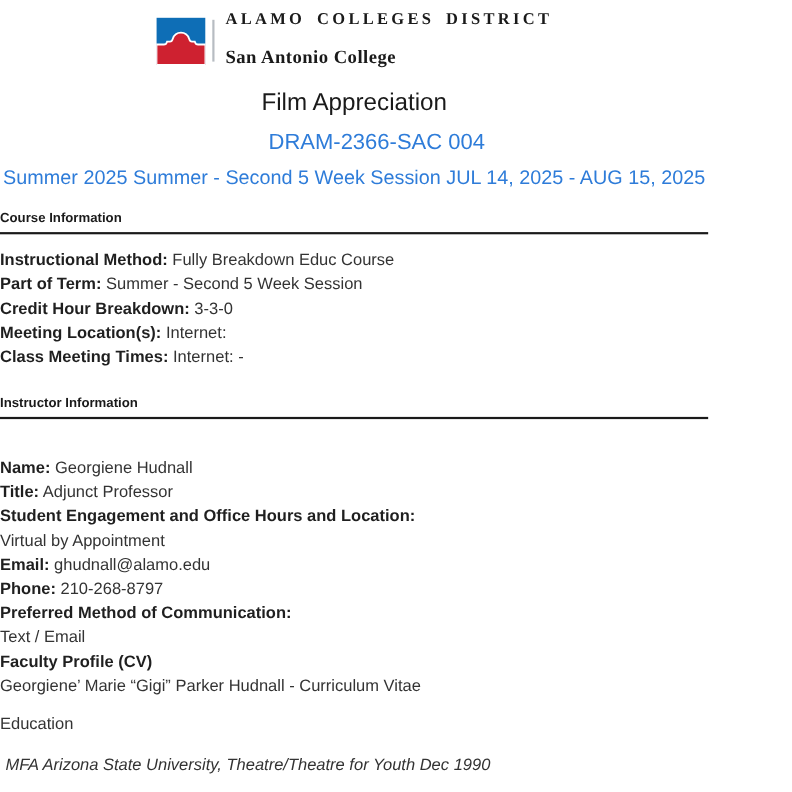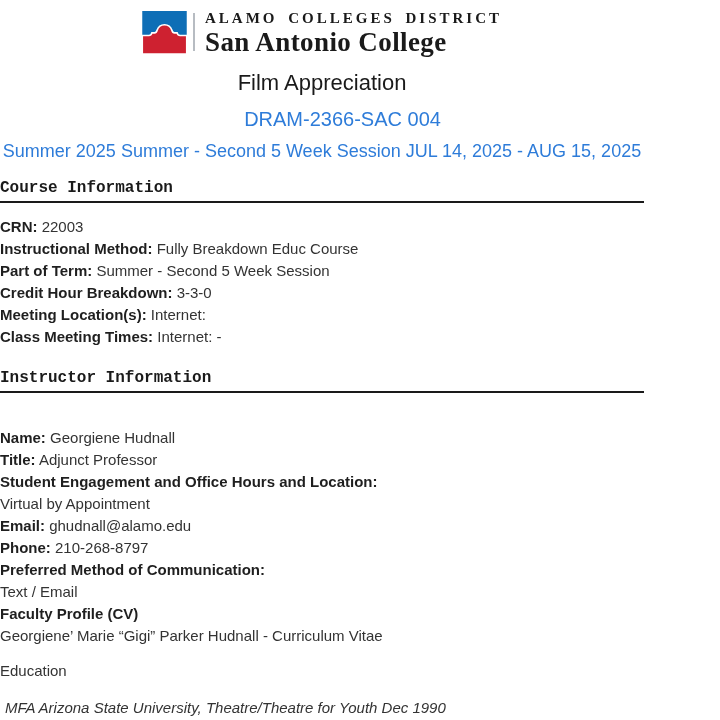--- a/index.html
+++ b/index.html
@@ -31,25 +31,25 @@
     font-weight: 700;
     font-size: 15px;
     letter-spacing: 3px;
     word-spacing: 4px;
     color: #1a1a1a;
     line-height: 16px;
   }
   .brand-college {
     font-family: "Liberation Serif", serif;
     font-weight: 700;
-    font-size: 27px;
+    font-size: 17px;
     letter-spacing: 0.4px;
     color: #1a1a1a;
     line-height: 24px;
-    margin-top: 4px;
+    margin-top: 14px;
   }
 
   
   .course-title {
     margin: 16px 0 0 0;
     font-size: 22px;
     font-weight: 400;
     color: #1a1a1a;
     text-align: center;
     line-height: 26px;
@@ -66,27 +66,26 @@
     margin: 9px 0 0 0;
     font-size: 18px;
     font-weight: 400;
     text-align: center;
     line-height: 22px;
   }
 
   
   .section-heading {
     margin: 17px 0 0 0;
-    font-size: 16px;
+    font-size: 12px;
     font-weight: 700;
     color: #1a1a1a;
     line-height: 19px;
     padding-bottom: 3px;
     border-bottom: 2px solid #1a1a1a;
-    font-family: Liberation Mono, monospace;
   }
   .section-heading.instructor { margin-top: 21px; }
 
   .section-body { margin-top: 13px; }
   .section-body.instructor { margin-top: 34px; }
 
   .field-row { line-height: 22px; font-size: 15px; }
   .field-label { font-weight: 700; color: #1f1f1f; }
   .field-value { color: #333333; }
 
@@ -115,21 +114,20 @@
       <div class="brand-college">San Antonio College</div>
     </div>
   </div>
 
   <div class="course-title">Film Appreciation</div>
   <div class="course-code" style="color: rgb(46, 124, 217);">DRAM-2366-SAC 004</div>
   <div class="course-session" style="color: rgb(46, 124, 217);">Summer 2025 Summer - Second 5 Week Session JUL 14, 2025 - AUG 15, 2025</div>
 
   <div class="section-heading">Course Information</div>
   <div class="section-body">
-      <div class="field-row"><span class="field-label">CRN:</span> <span class="field-value">22003</span></div>
       <div class="field-row"><span class="field-label">Instructional Method:</span> <span class="field-value">Fully Breakdown Educ Course</span></div>
       <div class="field-row"><span class="field-label">Part of Term:</span> <span class="field-value">Summer - Second 5 Week Session</span></div>
       <div class="field-row"><span class="field-label">Credit Hour Breakdown:</span> <span class="field-value">3-3-0</span></div>
       <div class="field-row"><span class="field-label">Meeting Location(s):</span> <span class="field-value">Internet:</span></div>
       <div class="field-row"><span class="field-label">Class Meeting Times:</span> <span class="field-value">Internet: -</span></div>
     </div>
 
   <div class="section-heading instructor">Instructor Information</div>
   <div class="section-body instructor">
       <div class="field-row"><span class="field-label">Name:</span> <span class="field-value">Georgiene Hudnall</span></div>

